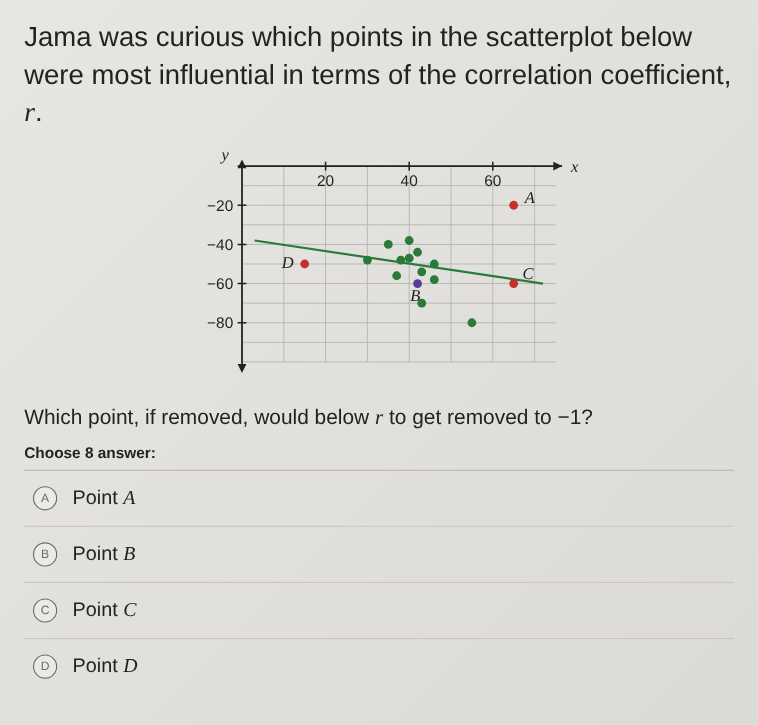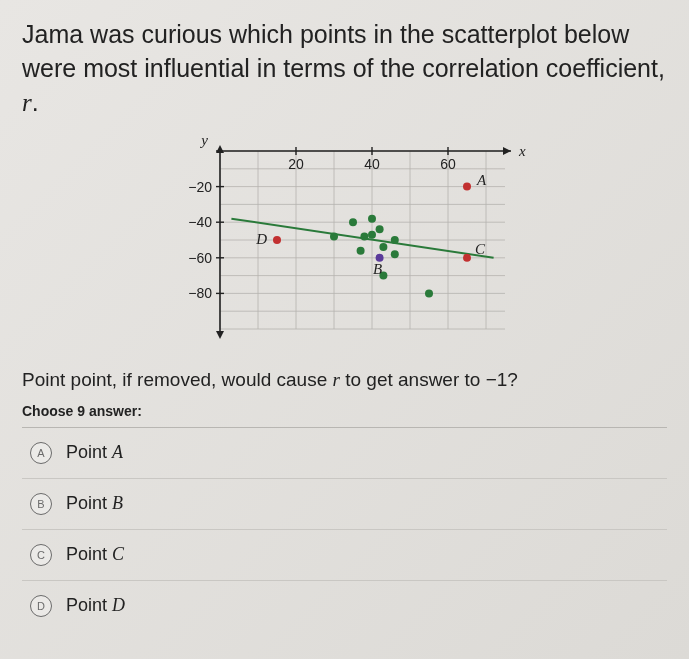--- a/index.html
+++ b/index.html
@@ -102,24 +102,24 @@
       <circle cx="224.60000000000002" cy="128.8" r="4" fill="#5a3a9a"></circle>
       <text x="222.60000000000002" y="144.8" font-style="italic" font-family="Georgia,serif" font-size="15" fill="#222" text-anchor="middle">B</text>
       <circle cx="312" cy="128.8" r="4" fill="#c23030"></circle>
       <text x="320" y="124.80000000000001" font-style="italic" font-family="Georgia,serif" font-size="15" fill="#222" text-anchor="start">C</text>
       <circle cx="122" cy="111" r="4" fill="#c23030"></circle>
       <text x="112" y="115" font-style="italic" font-family="Georgia,serif" font-size="15" fill="#222" text-anchor="end">D</text>
     </svg>
 </div>
 
 <div class="sub-question">
-  <span>Point point, if removed, would cause </span><span class="ital">r</span><span> to get answer to </span><span>−1</span><span>?</span>
+  <span>Which point, if removed, would below </span><span class="ital">r</span><span> to get removed to </span><span>−1</span><span>?</span>
 </div>
 
-<div class="choose">Choose 9 answer:</div>
+<div class="choose">Choose 8 answer:</div>
 
 <div class="answers">
   <div class="answer-row">
     <div class="radio">
         <span>A</span>
       </div>
     <div class="answer-label"><span>Point </span><span class="ital">A</span></div>
   </div>
   <div class="answer-row">
     <div class="radio">

